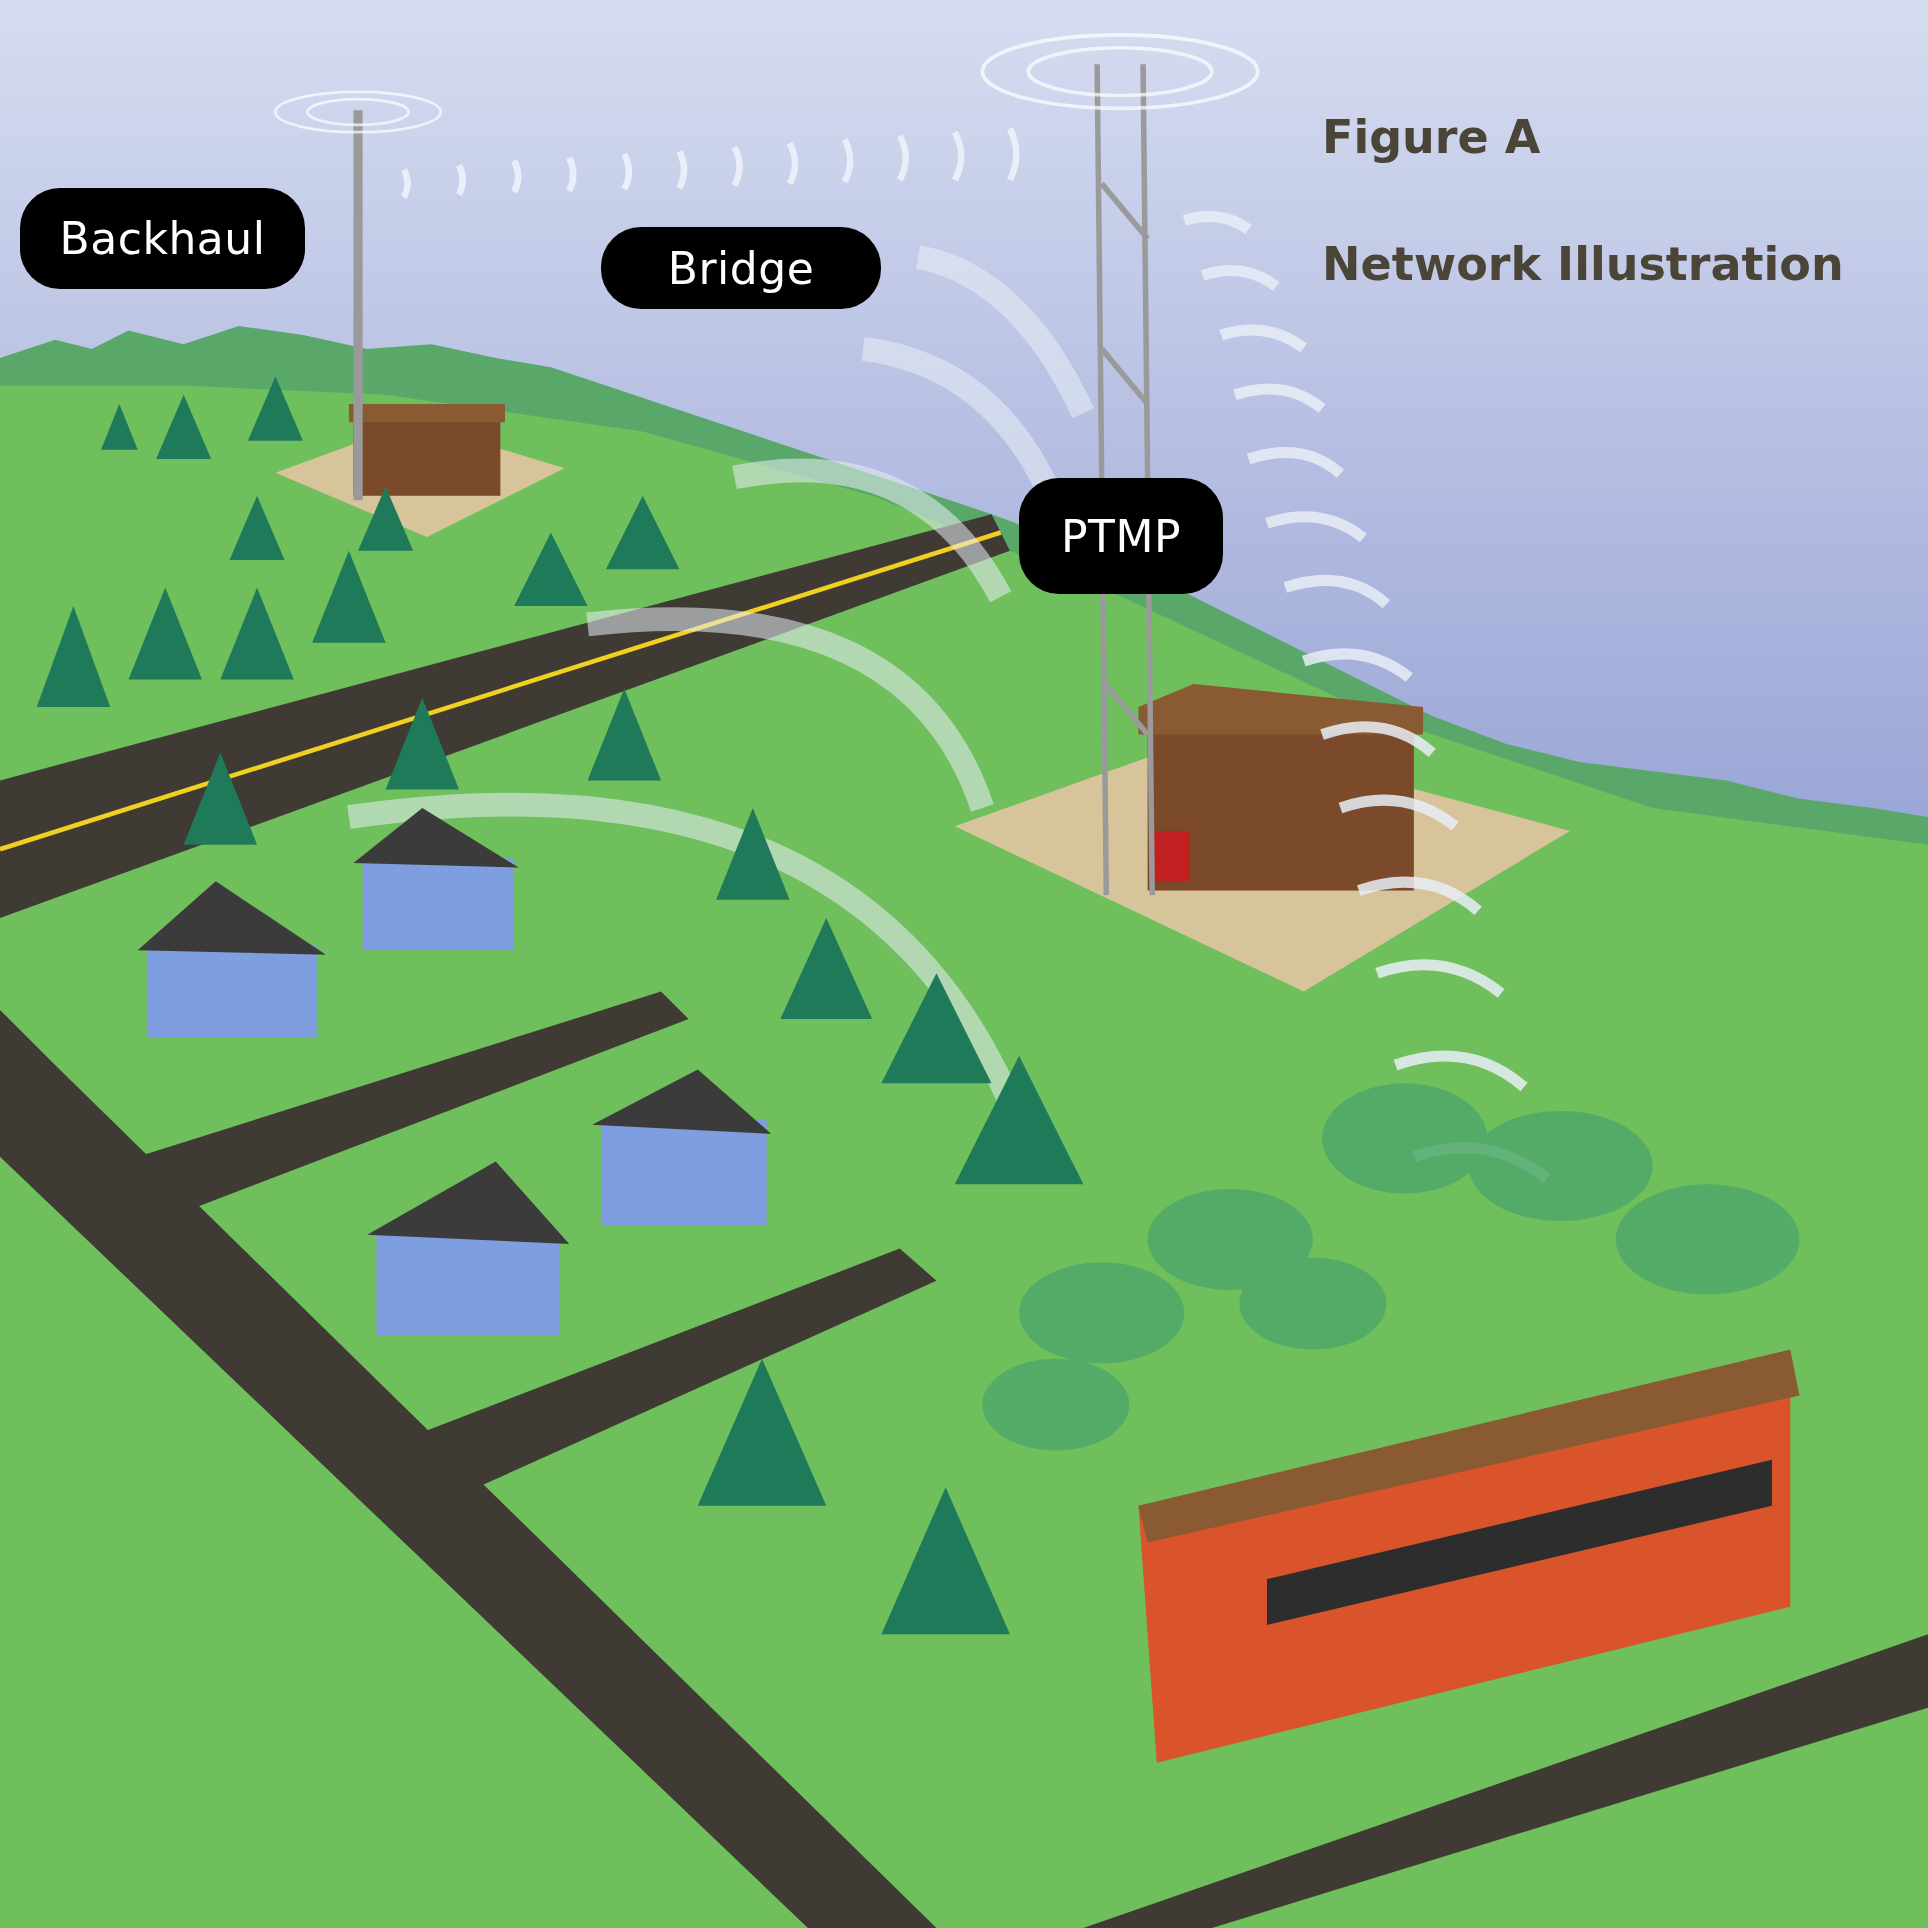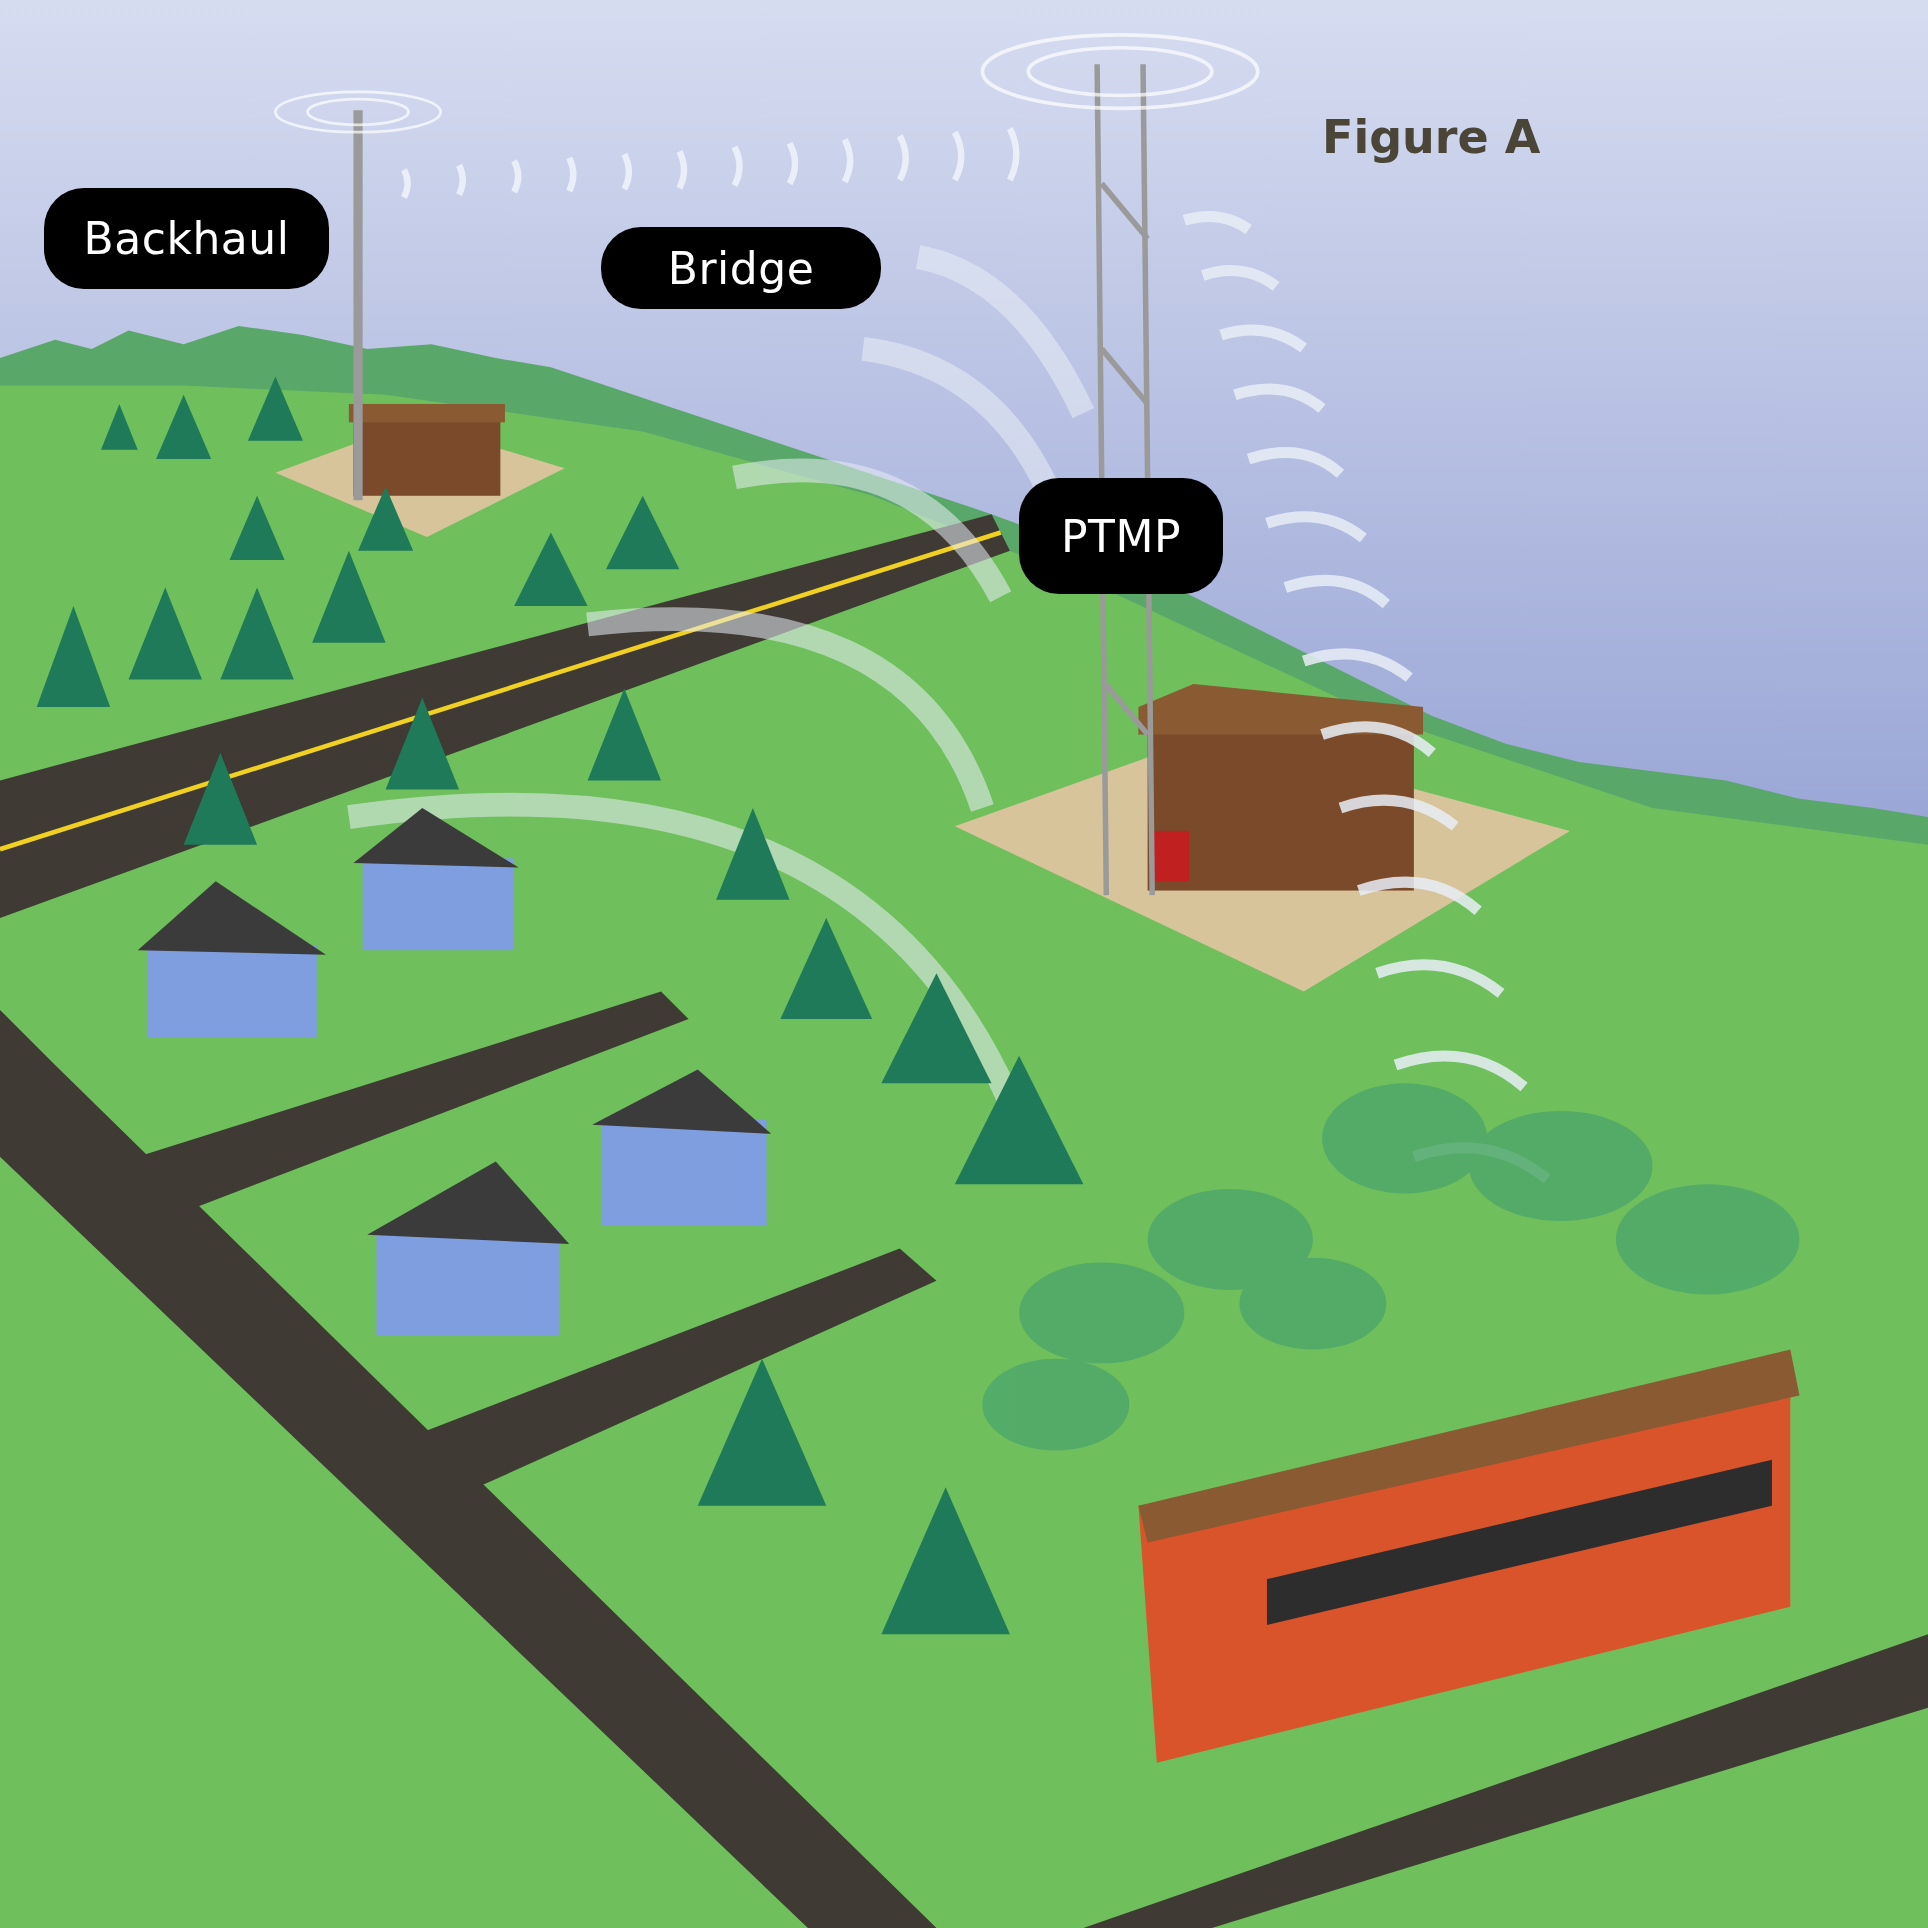--- a/index.html
+++ b/index.html
@@ -149,20 +149,21 @@
         <ellipse cx="1700" cy="1270" rx="100" ry="60"></ellipse>
     <ellipse cx="1860" cy="1350" rx="100" ry="60"></ellipse>
         <ellipse cx="1340" cy="1350" rx="90" ry="55"></ellipse>
     <ellipse cx="1200" cy="1430" rx="90" ry="55"></ellipse>
         <ellipse cx="1430" cy="1420" rx="80" ry="50"></ellipse>
     <ellipse cx="1150" cy="1530" rx="80" ry="50"></ellipse>
   </g>
 </svg>
 </div>
 
-<div class="label-pill" style="left:44px;top:188px;width:285px;height:101px;">Backhaul</div>
+<div class="label-pill" style="left:20px;top:188px;width:285px;height:101px;">Backhaul</div>
 <div class="label-pill" style="left:601px;top:227px;width:280px;height:82px;">Bridge</div>
 <div class="label-pill" style="left:1019px;top:478px;width:204px;height:116px;">PTMP</div>
 
 <div class="title-block">
   <span class="t1">Figure A</span>
+  <span class="t2">Network Illustration</span>
 </div>
 
 
 </body></html>

